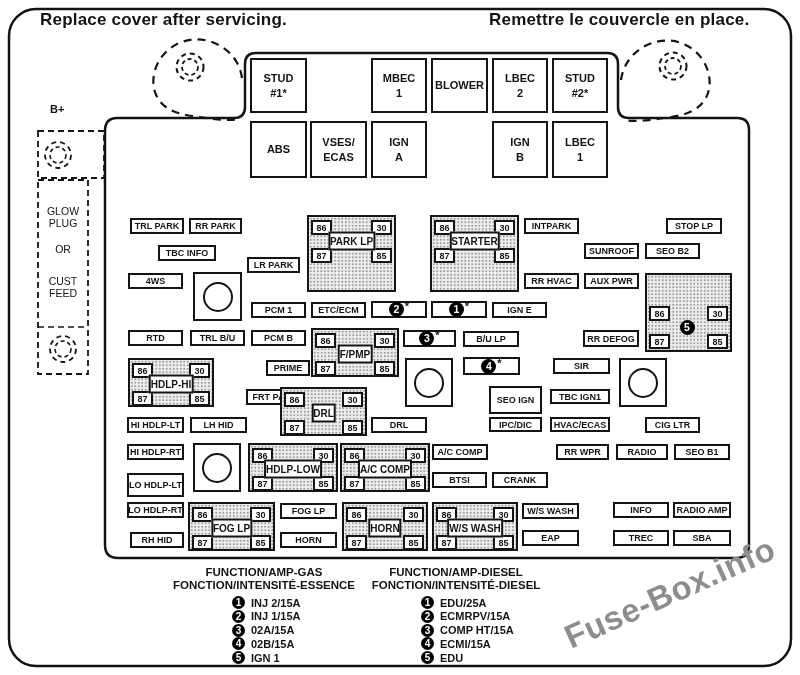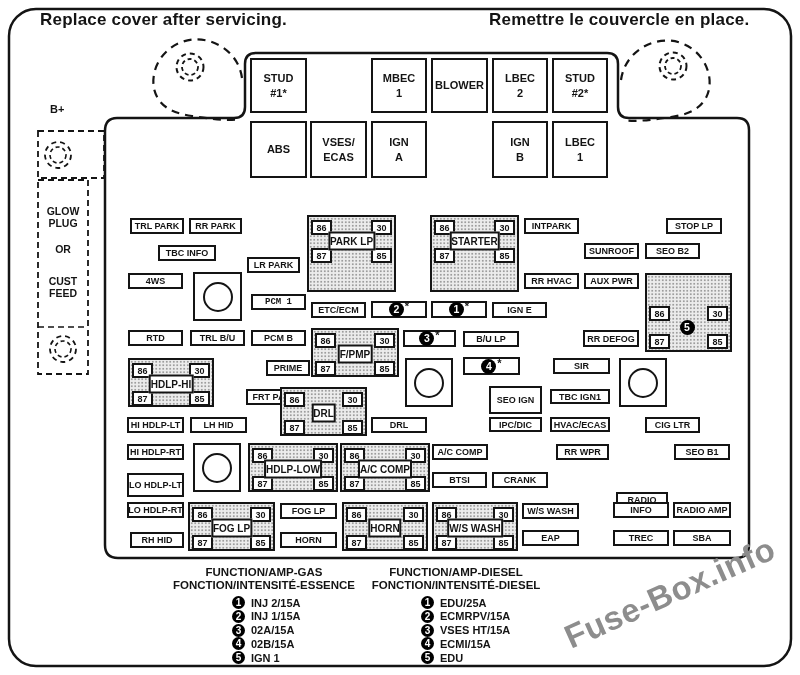--- a/index.html
+++ b/index.html
@@ -23,21 +23,21 @@
           display:flex;align-items:center;transform:translate(-50%,-50%);white-space:nowrap;}
   .breaker{position:absolute;border:2px solid #141414;background:#fff;box-sizing:border-box;z-index:2;}
   .breaker .circ{position:absolute;left:50%;top:50%;transform:translate(-50%,-50%);
                  width:30px;height:30px;border:2px solid #141414;border-radius:50%;box-sizing:border-box;}
   .ncirc{width:15px;height:15px;border-radius:50%;background:#000;color:#fff;
          font-size:10.5px;font-weight:bold;display:flex;align-items:center;justify-content:center;
          line-height:15px;}
   .star{font-size:11px;font-weight:bold;margin:-7px 0 0 1px;}
   .bplus{position:absolute;font-size:11px;font-weight:bold;z-index:2;}
   .glowline{position:absolute;width:50px;left:38px;text-align:center;font-size:10.5px;
-            font-weight:bold;z-index:2;}
+            font-weight:normal;z-index:2;}
   .leg-col{position:absolute;text-align:center;font-size:11.5px;font-weight:bold;
            line-height:12.5px;z-index:2;}
   .leg-item{position:absolute;display:flex;align-items:center;gap:6px;z-index:2;}
   .leg-item .ncirc{width:13px;height:13px;font-size:10px;}
   .leg-item .lbl{font-size:11px;font-weight:bold;white-space:nowrap;}
   #watermark{position:absolute;left:532px;top:574px;width:276px;text-align:center;
              font-size:33px;font-weight:bold;color:#8d8d8d;transform:rotate(-24deg);
              letter-spacing:0.5px;z-index:5;}
 </style>
 </head>
@@ -123,21 +123,21 @@
       <div class="box" style="left: 189px; top: 218px; width: 53px; height: 16px;">RR PARK</div>
       <div class="box" style="left: 247px; top: 218px; width: 53px; height: 16px; margin-top: 39px;">LR PARK</div>
       <div class="box" style="left: 524px; top: 218px; width: 55px; height: 16px;">INTPARK</div>
       <div class="box" style="left: 666px; top: 218px; width: 56px; height: 16px;">STOP LP</div>
       <div class="box" style="left: 158px; top: 245px; width: 58px; height: 16px;">TBC INFO</div>
       <div class="box" style="left: 584px; top: 243px; width: 55px; height: 16px;">SUNROOF</div>
       <div class="box" style="left: 645px; top: 243px; width: 55px; height: 16px;">SEO B2</div>
       <div class="box" style="left: 128px; top: 273px; width: 55px; height: 16px;">4WS</div>
       <div class="box" style="left: 524px; top: 273px; width: 55px; height: 16px;">RR HVAC</div>
       <div class="box" style="left: 584px; top: 273px; width: 55px; height: 16px;">AUX PWR</div>
-      <div class="box" style="left: 251px; top: 294px; width: 55px; height: 16px; font-family: Liberation Mono, monospace;">PCM 1</div>
+      <div class="box" style="left: 251px; top: 302px; width: 55px; height: 16px;">PCM 1</div>
       <div class="box" style="left: 311px; top: 302px; width: 55px; height: 16px;">ETC/ECM</div>
       <div class="box" style="left: 492px; top: 302px; width: 55px; height: 16px;">IGN E</div>
       <div class="box" style="left: 128px; top: 330px; width: 55px; height: 16px;">RTD</div>
       <div class="box" style="left: 190px; top: 330px; width: 55px; height: 16px;">TRL B/U</div>
       <div class="box" style="left: 251px; top: 330px; width: 55px; height: 16px;">PCM B</div>
       <div class="box" style="left: 463px; top: 331px; width: 56px; height: 16px;">B/U LP</div>
       <div class="box" style="left: 583px; top: 330px; width: 56px; height: 17px;">RR DEFOG</div>
       <div class="box" style="left: 266px; top: 360px; width: 44px; height: 16px;">PRIME</div>
       <div class="box" style="left: 553px; top: 358px; width: 57px; height: 16px;">SIR</div>
       <div class="box" style="left: 219px; top: 389px; width: 58px; height: 16px; margin-left: 27px;">FRT PARK</div>
@@ -145,21 +145,21 @@
       <div class="box" style="left: 550px; top: 389px; width: 60px; height: 15px;">TBC IGN1</div>
       <div class="box" style="left: 127px; top: 417px; width: 57px; height: 16px;">HI HDLP-LT</div>
       <div class="box" style="left: 190px; top: 417px; width: 57px; height: 16px;">LH HID</div>
       <div class="box" style="left: 371px; top: 417px; width: 56px; height: 16px;">DRL</div>
       <div class="box" style="left: 489px; top: 417px; width: 53px; height: 15px;">IPC/DIC</div>
       <div class="box" style="left: 550px; top: 417px; width: 60px; height: 15px;">HVAC/ECAS</div>
       <div class="box" style="left: 645px; top: 417px; width: 55px; height: 16px;">CIG LTR</div>
       <div class="box" style="left: 127px; top: 444px; width: 57px; height: 16px;">HI HDLP-RT</div>
       <div class="box" style="left: 432px; top: 444px; width: 56px; height: 16px;">A/C COMP</div>
       <div class="box" style="left: 556px; top: 444px; width: 53px; height: 16px;">RR WPR</div>
-      <div class="box" style="left: 616px; top: 444px; width: 52px; height: 16px; margin-top: 48px;">RADIO</div>
+      <div class="box" style="left: 616px; top: 444px; width: 52px; height: 16px;">RADIO</div>
       <div class="box" style="left: 674px; top: 444px; width: 56px; height: 16px;">SEO B1</div>
       <div class="box" style="left: 127px; top: 473px; width: 57px; height: 24px;">LO HDLP-LT</div>
       <div class="box" style="left: 432px; top: 472px; width: 55px; height: 16px;">BTSI</div>
       <div class="box" style="left: 492px; top: 472px; width: 56px; height: 16px;">CRANK</div>
       <div class="box" style="left: 127px; top: 502px; width: 57px; height: 16px;">LO HDLP-RT</div>
       <div class="box" style="left: 280px; top: 503px; width: 57px; height: 16px;">FOG LP</div>
       <div class="box" style="left: 522px; top: 503px; width: 57px; height: 16px;">W/S WASH</div>
       <div class="box" style="left: 613px; top: 502px; width: 56px; height: 16px;">INFO</div>
       <div class="box" style="left: 673px; top: 502px; width: 58px; height: 16px;">RADIO AMP</div>
       <div class="box" style="left: 130px; top: 532px; width: 54px; height: 16px;">RH HID</div>
@@ -306,21 +306,21 @@
       <div class="leg-item" style="left: 421px; top: 596px;">
         <span class="ncirc">1</span>
         <span class="lbl">EDU/25A</span>
       </div>
       <div class="leg-item" style="left: 421px; top: 609.8px;">
         <span class="ncirc">2</span>
         <span class="lbl">ECMRPV/15A</span>
       </div>
       <div class="leg-item" style="left: 421px; top: 623.6px;">
         <span class="ncirc">3</span>
-        <span class="lbl">VSES HT/15A</span>
+        <span class="lbl">COMP HT/15A</span>
       </div>
       <div class="leg-item" style="left: 421px; top: 637.4px;">
         <span class="ncirc">4</span>
         <span class="lbl">ECMI/15A</span>
       </div>
       <div class="leg-item" style="left: 421px; top: 651.2px;">
         <span class="ncirc">5</span>
         <span class="lbl">EDU</span>
       </div>
     </div>

